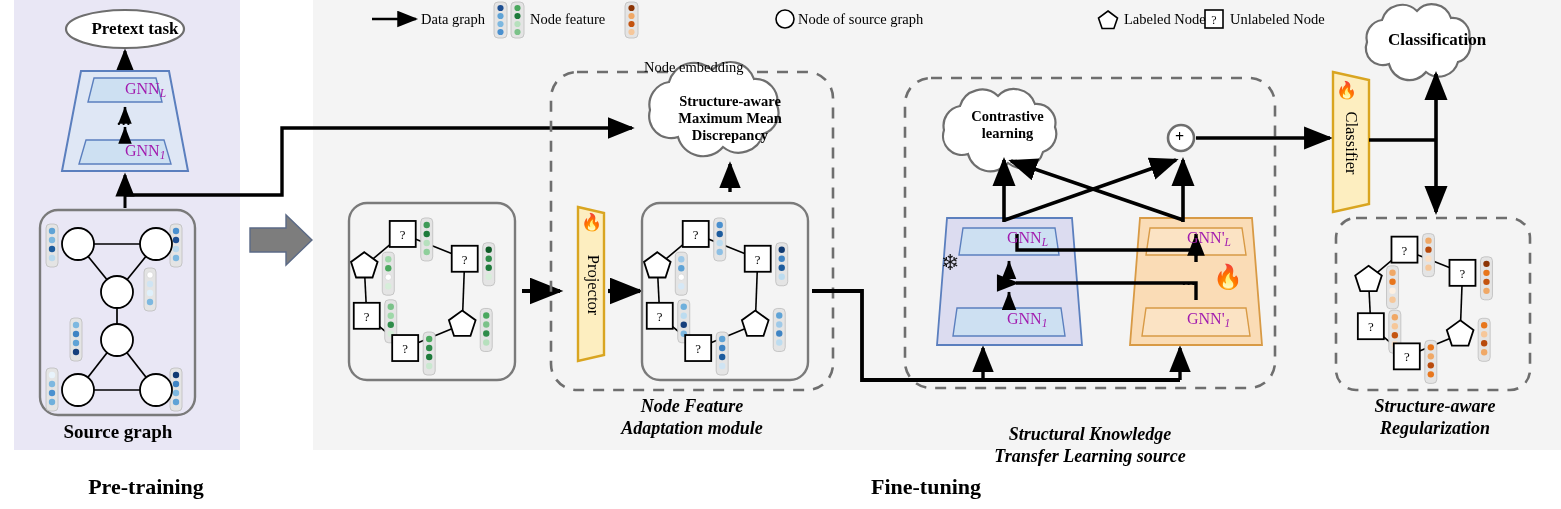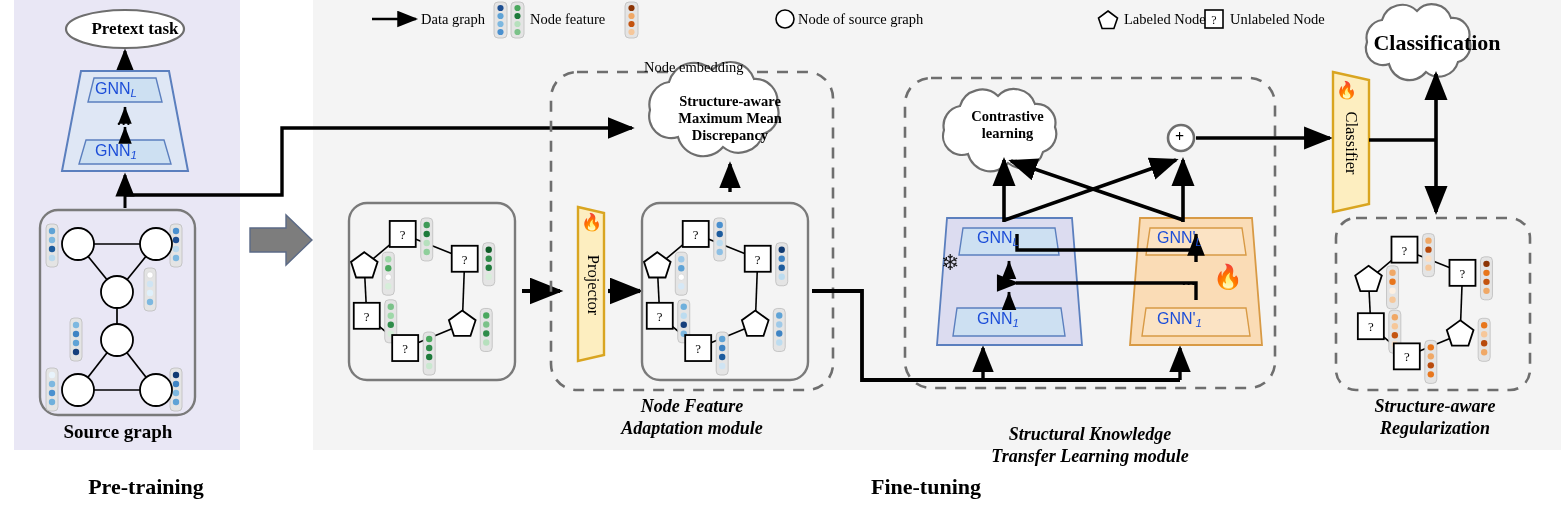--- a/index.html
+++ b/index.html
@@ -9,21 +9,21 @@
   .panel-pre{left:14px;top:0px;width:226px;height:450px;background:#e9e7f5;}
   .panel-fine{left:313px;top:0px;width:1248px;height:450px;background:#f4f4f4;}
   .stage{position:absolute;left:0;top:0;width:1561px;height:509px;}
   svg{overflow:visible;}
   .ttl{font-weight:bold;color:#000;text-align:center;font-family:"Liberation Serif",serif;}
   .ital{font-style:italic;font-weight:bold;text-align:center;color:#000;
         font-family:"Liberation Serif",serif;line-height:1.22;}
   .legend-txt{font-size:14.5px;color:#000;font-family:"Liberation Serif",serif;white-space:nowrap;}
   .cloudtxt{position:absolute;text-align:center;font-weight:bold;color:#000;
             font-family:"Liberation Serif",serif;line-height:1.16;}
-  .gnnlbl{font-size:16px;color:#1d4ed8;font-family:Liberation Sans, sans-serif;white-space:nowrap;}
+  .gnnlbl{font-size:16px;color:#a21caf;font-family:Liberation Serif, serif;white-space:nowrap;margin-left:30px;}
   .vert-txt{transform:rotate(90deg);transform-origin:center center;white-space:nowrap;
             font-family:"Liberation Serif",serif;}
   .dots{font-size:15px;font-weight:bold;letter-spacing:1px;color:#000;}
 </style>
 </head>
 <body>
 
 <div id="root">
 
   <div class="abs panel-pre"></div>
@@ -423,24 +423,24 @@
     <span>GNN'</span><i style="font-size:11.5px;position:relative;top:3px;">L</i></div>
   <div class="abs dots" style="left:1182px;top:272px;">...</div>
   <div class="abs gnnlbl" style="left:1157px;top:310px;">
     <span>GNN'</span><i style="font-size:11.5px;position:relative;top:3px;">1</i></div>
   <div class="abs" style="left:1213px;top:265px;font-size:24px;line-height:1;">🔥</div>
 
   <div class="abs" style="left:1175px;top:128px;font-size:16px;font-weight:bold;font-family:'Liberation Serif',serif;">+</div>
 
   <div class="abs ital" style="left:955px;top:396px;width:270px;font-size:18px;margin-top:28px;">
     <div>Structural Knowledge</div>
-    <div>Transfer Learning module</div>
-  </div>
-
-  <div class="abs ttl" style="left:1367px;top:30px;width:140px;font-size:22px;">Classification</div>
+    <div>Transfer Learning source</div>
+  </div>
+
+  <div class="abs ttl" style="left:1367px;top:30px;width:140px;font-size:17px;">Classification</div>
 
   <div class="abs" style="left:1294px;top:133px;width:114px;height:20px;">
     <div class="vert-txt" style="font-size:16.5px;text-align:center;">Classifier</div>
   </div>
   <div class="abs" style="left:1336px;top:82px;font-size:17px;line-height:1;">🔥</div>
 
   <div class="abs ital" style="left:1340px;top:396px;width:190px;font-size:18px;">
     <div>Structure-aware</div>
     <div>Regularization</div>
   </div>

